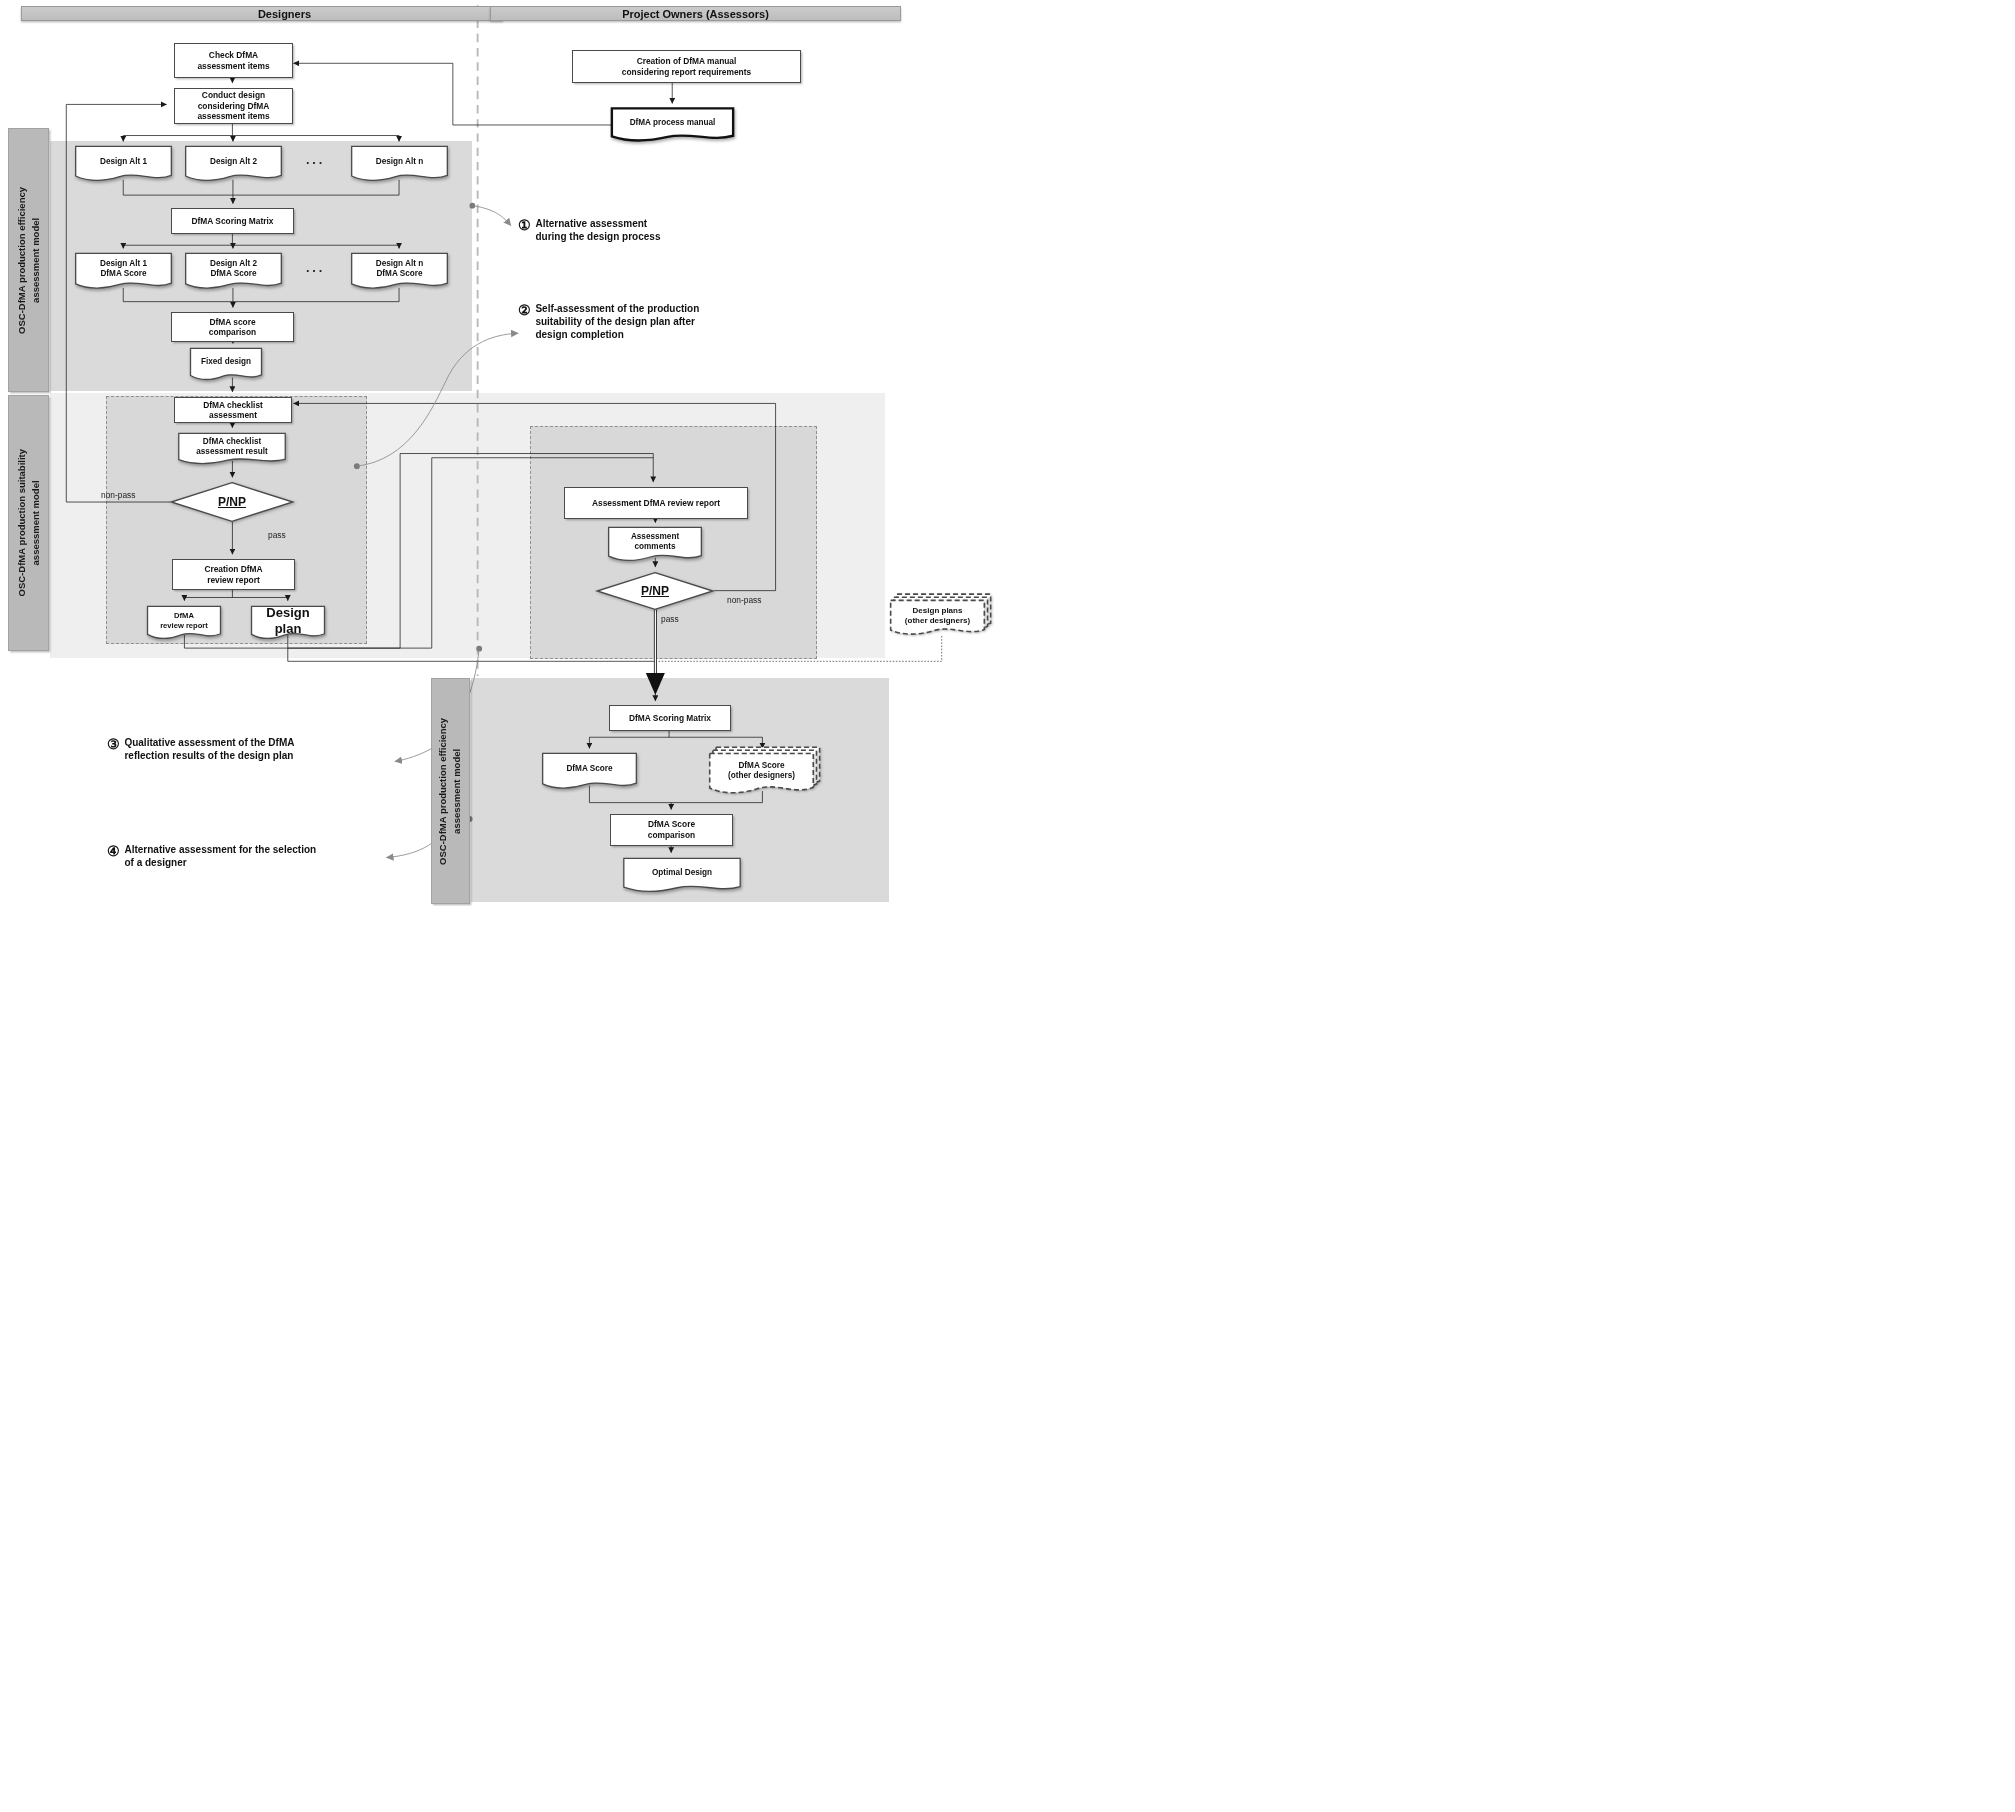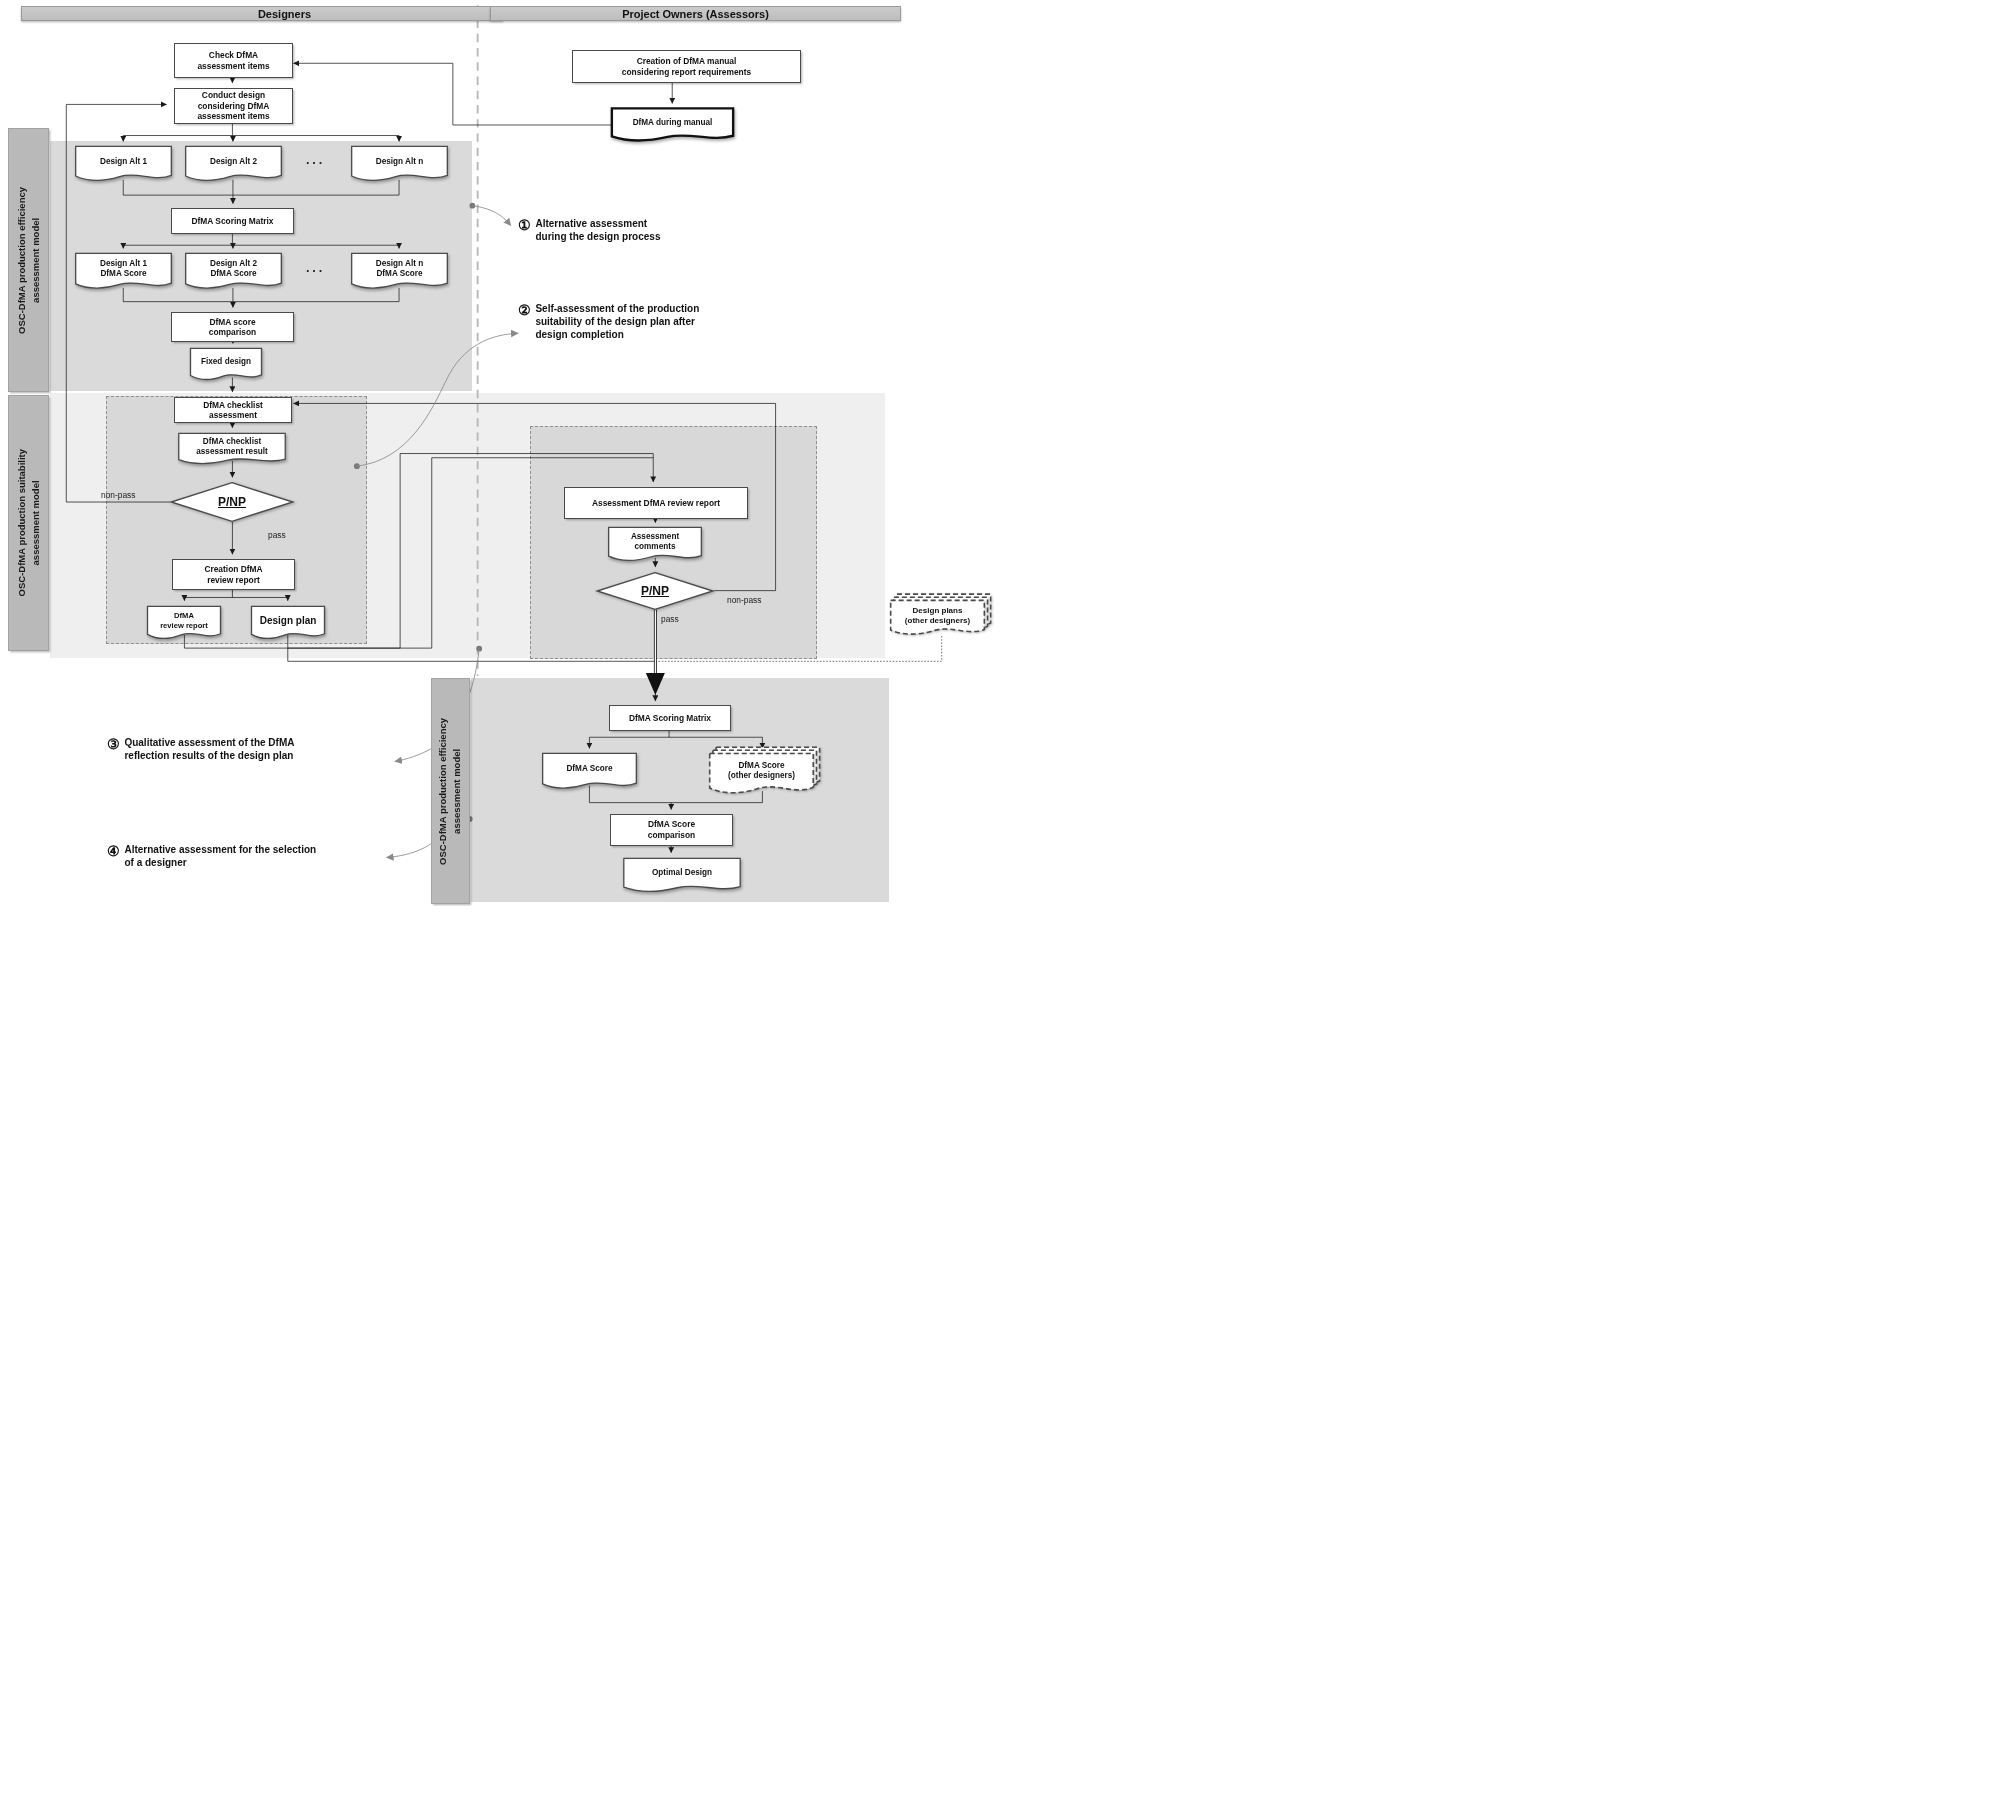--- a/index.html
+++ b/index.html
@@ -256,27 +256,27 @@
     <svg viewBox="0 0 100 60" preserveAspectRatio="none">
         <path class="shape" d="M0.7,0.7 H99.3 V49 C82,60 64,42 46,51 C30,59 13,59 0.7,50 Z"></path>
       </svg>
     <span class="lbl" style="font-size:7.6px">DfMA
 review report</span>
   </div>
   <div class="doc" style="left:251px;top:606px;width:74px;height:34px;">
     <svg viewBox="0 0 100 60" preserveAspectRatio="none">
         <path class="shape" d="M0.7,0.7 H99.3 V49 C82,60 64,42 46,51 C30,59 13,59 0.7,50 Z"></path>
       </svg>
-    <span class="lbl" style="font-size:10px">Design plan</span>
+    <span class="lbl" style="font-size:13px">Design plan</span>
   </div>
   <div class="doc bold" style="left:611px;top:108px;width:123px;height:34px;">
     <svg viewBox="0 0 100 60" preserveAspectRatio="none">
         <path class="shape" d="M0.7,0.7 H99.3 V49 C82,60 64,42 46,51 C30,59 13,59 0.7,50 Z"></path>
       </svg>
-    <span class="lbl">DfMA during manual</span>
+    <span class="lbl">DfMA process manual</span>
   </div>
   <div class="doc" style="left:608px;top:527px;width:94px;height:35px;">
     <svg viewBox="0 0 100 60" preserveAspectRatio="none">
         <path class="shape" d="M0.7,0.7 H99.3 V49 C82,60 64,42 46,51 C30,59 13,59 0.7,50 Z"></path>
       </svg>
     <span class="lbl">Assessment
 comments</span>
   </div>
   <div class="doc" style="left:542px;top:753px;width:95px;height:37px;">
     <svg viewBox="0 0 100 60" preserveAspectRatio="none">

